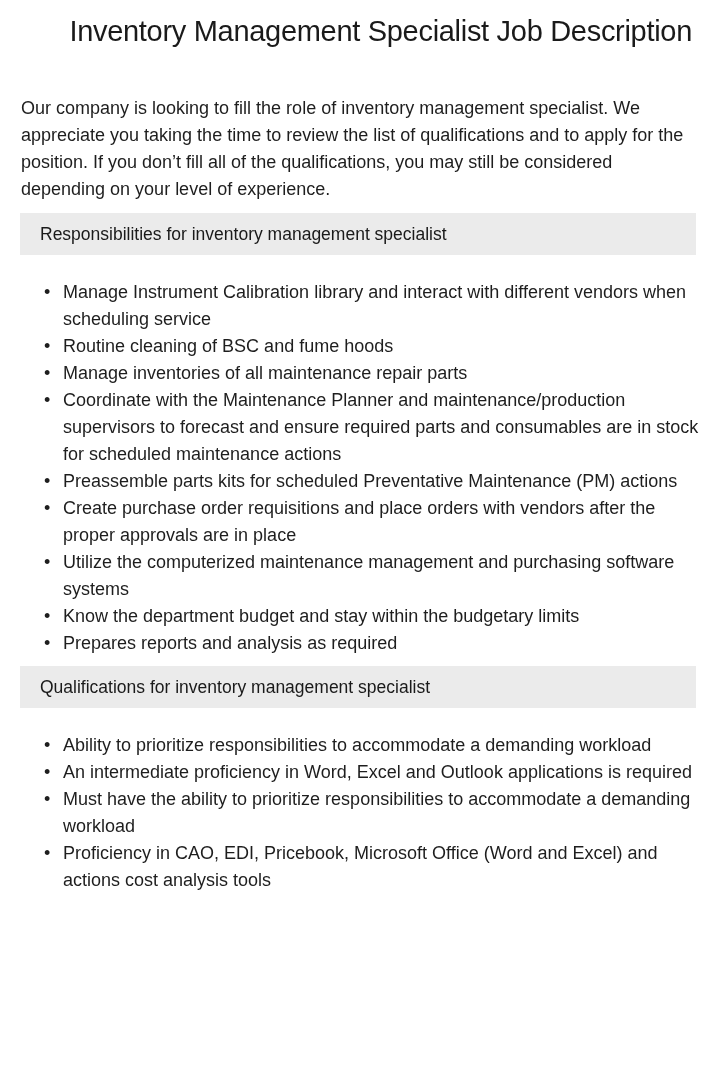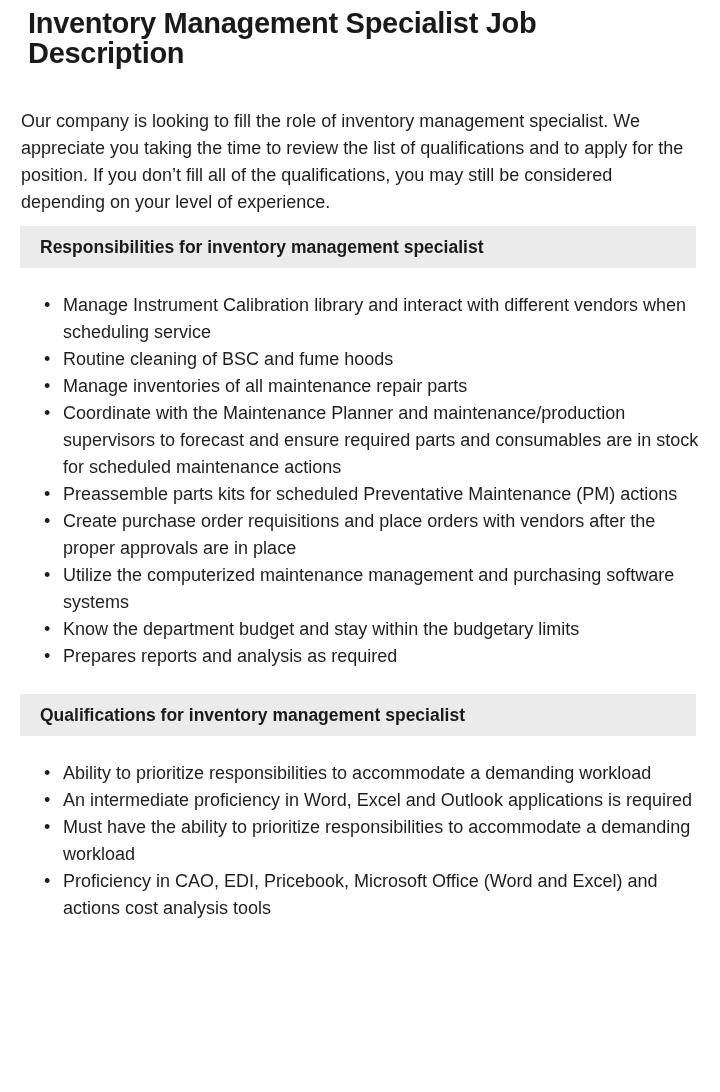--- a/index.html
+++ b/index.html
@@ -13,42 +13,42 @@
     overflow: hidden;
   }
   .doc {
     width: 720px;
     height: 1092px;
     position: relative;
   }
   h1.page-title {
     margin: 8px 28px 0 28px;
     font-size: 29px;
-    line-height: 30px;
-    font-weight: 700;
+    line-height: 47px;
+    font-weight: 400;
     letter-spacing: -0.3px;
-    text-align: left;
+    text-align: right;
     color: #1a1a1a;
   }
   p.intro {
     margin: 40px 22px 0 21px;
     font-size: 18px;
     line-height: 27px;
     font-weight: 400;
   }
   .section-heading {
     margin: 10px 24px 0 20px;
     background: #ebebeb;
     padding: 11px 4px 11px 20px;
     font-size: 17.5px;
     line-height: 20px;
-    font-weight: 700;
+    font-weight: 400;
     color: #1a1a1a;
   }
-  .section-heading.second { margin-top: 24px; }
+  .section-heading.second { margin-top: 9px; }
   ul.bullet-list {
     margin: 24px 20px 0 0;
     padding: 0;
     list-style: none;
     font-size: 18px;
     line-height: 27px;
   }
   ul.bullet-list li {
     position: relative;
     padding-left: 63px;

